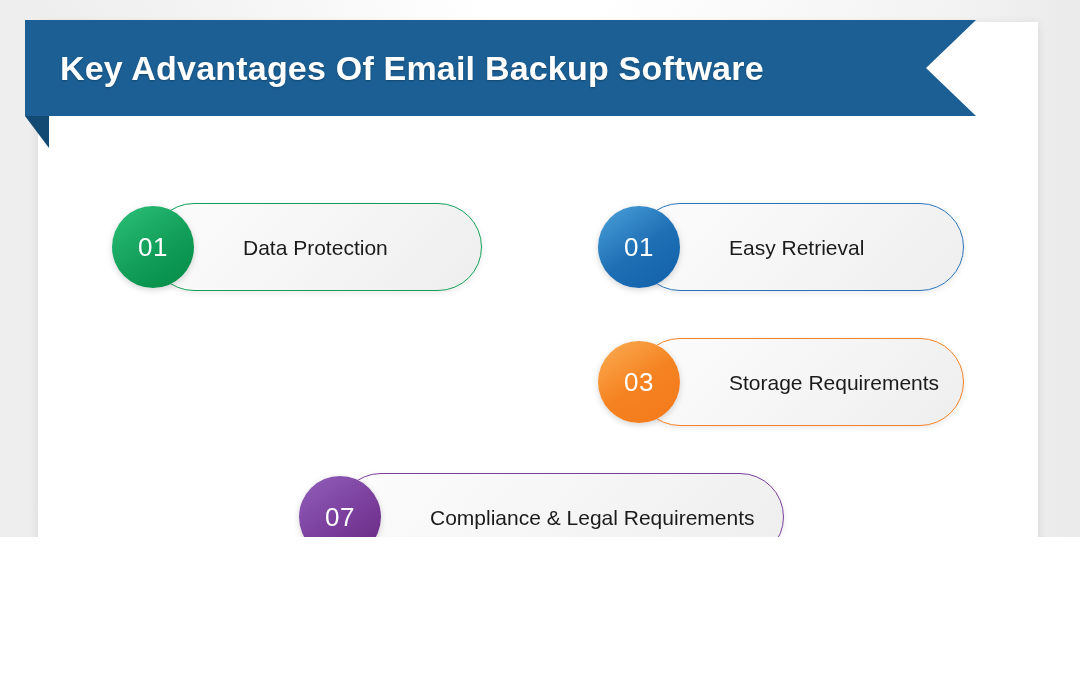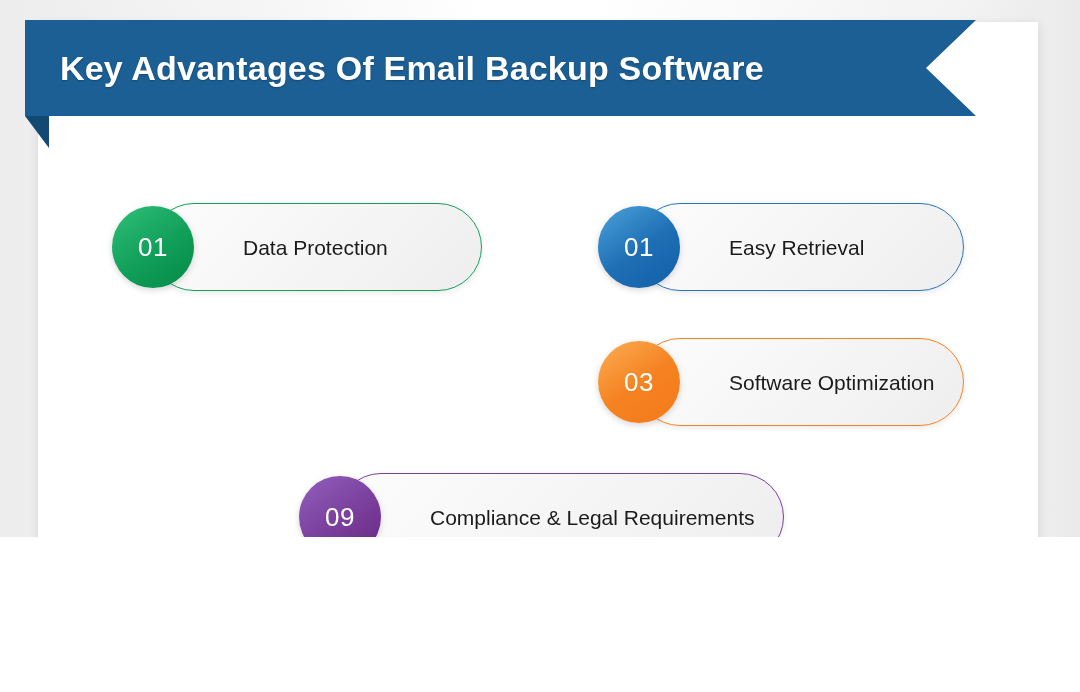--- a/index.html
+++ b/index.html
@@ -223,32 +223,32 @@
     <div class="item-badge" style="background: linear-gradient(145deg, rgb(75, 163, 218) 0%, rgb(31, 111, 181) 52%, rgb(17, 96, 168) 100%);">
       <span class="item-badge-num">01</span>
     </div>
   </div>
 
   <div class="item item-3">
   </div>
 
   <div class="item item-4">
     <div class="item-pill" style="border-color: rgb(245, 130, 32);">
-      <span class="item-label">Software Optimization</span>
+      <span class="item-label">Storage Requirements</span>
     </div>
     <div class="item-badge" style="background: linear-gradient(145deg, rgb(251, 174, 85) 0%, rgb(245, 130, 32) 52%, rgb(244, 121, 27) 100%);">
       <span class="item-badge-num">03</span>
     </div>
   </div>
 
   <div class="item item-5">
     <div class="item-pill" style="border-color: rgb(123, 63, 157);">
       <span class="item-label">Compliance &amp; Legal Requirements</span>
     </div>
     <div class="item-badge" style="background: linear-gradient(145deg, rgb(145, 96, 187) 0%, rgb(123, 63, 157) 52%, rgb(102, 40, 127) 100%);">
-      <span class="item-badge-num">09</span>
+      <span class="item-badge-num">07</span>
     </div>
   </div>
 
   <div class="logo" style="color: rgb(28, 79, 132);">
   </div>
 
 </div>
 
 </body></html>

